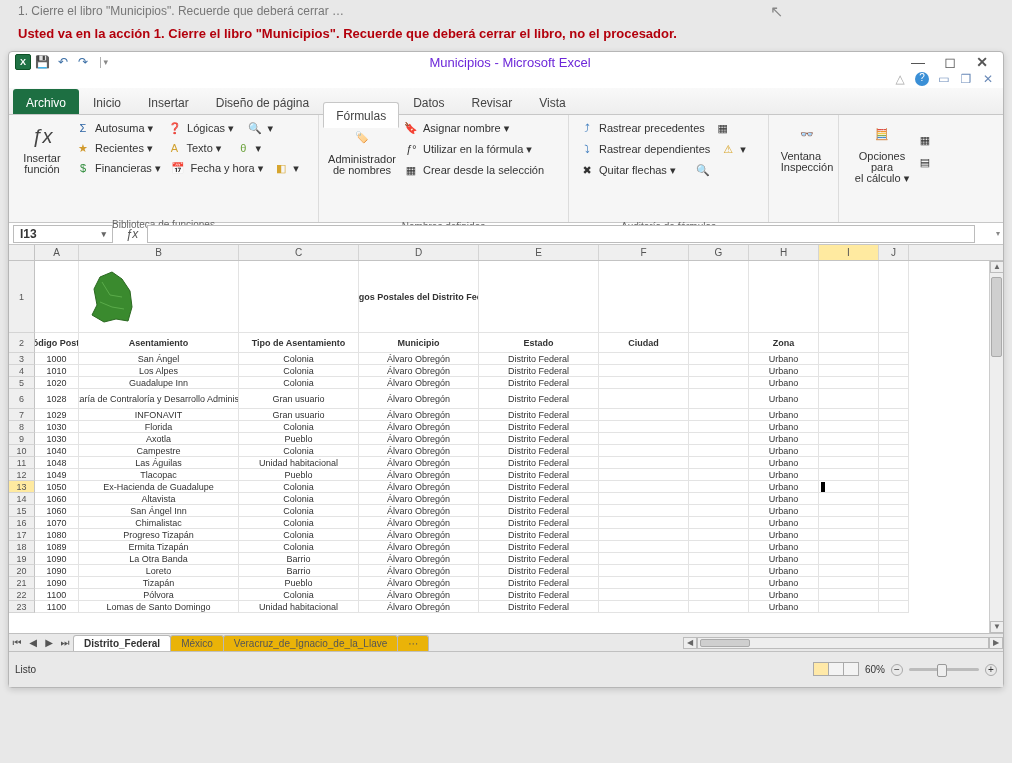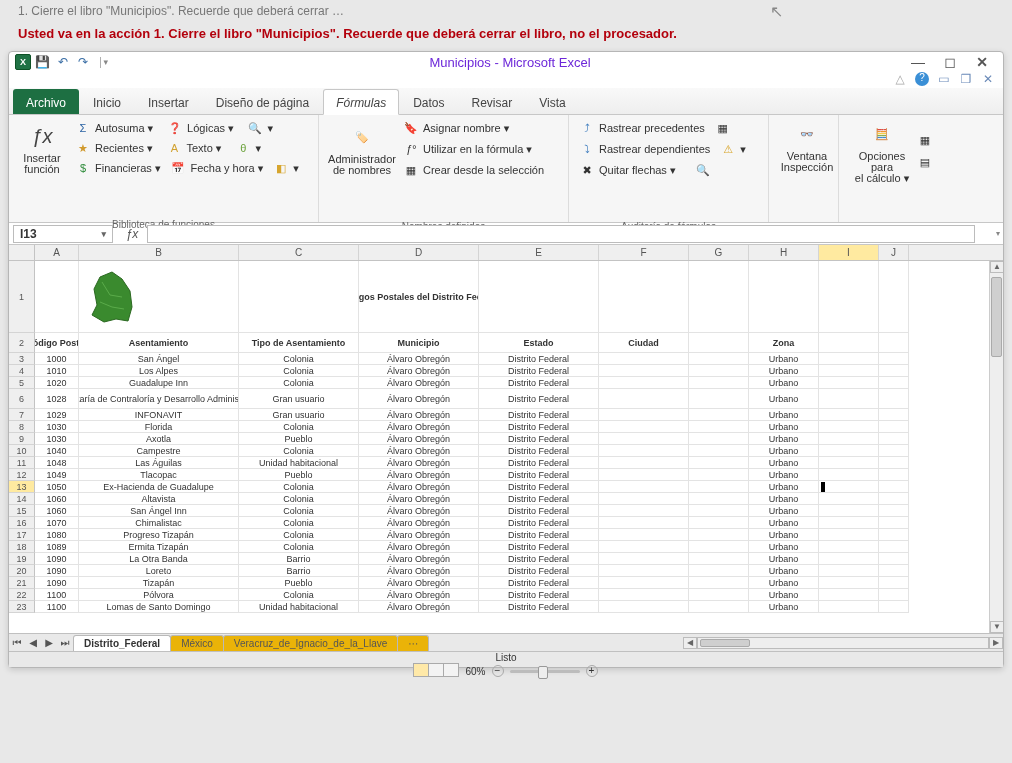--- a/index.html
+++ b/index.html
@@ -15,21 +15,21 @@
   .title { flex:1; text-align:center; font-size:13px; color:#6d28d9; }
   .winctl { display:flex; gap:14px; padding-right:6px; }
   .winctl span { font-size:14px; color:#555; width:18px; text-align:center; }
   .winctl .close { font-weight:bold; }
   .subline { display:flex; justify-content:flex-end; gap:8px; padding:0 8px 2px 0; color:#6a8ab8; font-size:12px; }
   .subline span { width:14px; text-align:center; }
   
   .tabs { display:flex; align-items:flex-end; padding:0 4px; background:linear-gradient(#f9f9f9,#eee); border-bottom:1px solid #c7c7c7; }
   .tab { padding:6px 12px 4px 12px; font-size:12px; color:#444; border:1px solid transparent; border-bottom:none; margin-right:1px; }
   .tab.file { background:#1d6f42; color:#fff; border-radius:3px 3px 0 0; }
-  .tab.active { background:#fff; border-color:#c7c7c7; border-bottom:1px solid #fff; position:relative; top:1px; border-radius:3px 3px 0 0;font-style:italic; }
+  .tab.active { background:#fff; border-color:#c7c7c7; border-bottom:1px solid #fff; position:relative; top:14px; border-radius:3px 3px 0 0; }
   
   .ribbon { display:flex; background:#f6f6f6; border-bottom:1px solid #c7c7c7; font-size:11px; height:108px; }
   .group { border-right:1px solid #dcdcdc; padding:4px 8px 2px 8px; display:flex; flex-direction:column; justify-content:space-between; }
   .glabel { text-align:center; color:#666; font-size:10px; padding-top:3px;margin-top:39px; }
   .big { display:flex; align-items:center; }
   .bigbtn { display:flex; flex-direction:column; align-items:center; width:50px; }
   .bigico { width:30px; height:30px; margin-bottom:2px; display:flex; align-items:center; justify-content:center; }
   .tinybtn { display:flex; align-items:center; gap:4px; padding:1px 2px; white-space:nowrap; }
   .ico16 { width:16px; height:16px; display:inline-flex; align-items:center; justify-content:center; }
   
@@ -57,21 +57,21 @@
   .colA{width:44px;min-width:44px;} .colB{width:160px;min-width:160px;} .colC{width:120px;min-width:120px;}
   .colD{width:120px;min-width:120px;} .colE{width:120px;min-width:120px;} .colF{width:90px;min-width:90px;}
   .colG{width:60px;min-width:60px;} .colH{width:70px;min-width:70px;} .colI{width:60px;min-width:60px;} .colJ{width:30px;min-width:30px;}
   .mapimg { width:60px; height:60px; }
   .cursorcell { border:2px solid #000; height:10px; margin:-1px; }
   
   .sheetbar { display:flex; align-items:center; background:#e9e9e9; border-top:1px solid #c0c0c0; height:18px; font-size:10px; }
   .navbtn { width:16px; text-align:center; color:#555; }
   .stab { padding:2px 10px; border:1px solid #b9b9b9; border-bottom:none; background:#fff; margin-right:-1px; border-radius:3px 3px 0 0; }
   .stab.inact { background:#eab308; color:#555; }
-  .status { display:flex; align-items:center; background:#e9e9e9; border-top:1px solid #c0c0c0; height:16px; font-size:10px; padding:0 6px; justify-content:space-between;flex-direction:column; }
+  .status { display:flex; align-items:center; background:#e9e9e9; border-top:1px solid #c0c0c0; height:36px; font-size:10px; padding:0 6px; justify-content:space-between; }
   .zoom { display:flex; align-items:center; gap:6px; }
   .vbtns span{ width:16px; height:14px; border:1px solid #aaa; display:inline-block; margin-left:-1px; background:#f3f3f3; }
   .vbtns span.on{ background:#ffe9a8; }
   .slider { width:70px; height:3px; background:#bcbcbc; position:relative; border-radius:2px; }
   .slider::after{ content:""; position:absolute; left:40%; top:-4px; width:8px; height:11px; background:#eee; border:1px solid #999; border-radius:2px; }
   .hscroll { height:14px; display:flex; align-items:center; margin-left:auto; width:320px; }
   .hscroll .track{ flex:1; height:12px; border:1px solid #bcbcbc; background:#eee; position:relative; }
   .hscroll .thumb{ position:absolute; left:2px; width:50px; height:8px; top:1px; background:#cfcfcf; border:1px solid #aaa; border-radius:2px; }
   .arr{ width:14px; height:12px; border:1px solid #bcbcbc; background:#eee; text-align:center; font-size:8px; line-height:10px; color:#666;}
   .vscroll { position:absolute; right:0; top:16px; bottom:0; width:14px; border-left:1px solid #ccc; background:#eee; display:flex; flex-direction:column; }
@@ -210,21 +210,21 @@
               <span class="ico16" style="margin-left:16px;color:#3a7abd;">🔍</span>
             </div>
         </div>
       </div>
       <div class="glabel">Auditoría de fórmulas</div>
     </div>
 
     <div class="group" style="width:70px;">
       <div class="bigbtn" style="width:60px;">
         <div class="bigico">👓</div>
-        <div style="text-align:center;line-height:11px;"><span>Ventana</span><br><span>Inspección</span></div>
+        <div style="line-height:11px;"><span>Ventana</span><br><span>Inspección</span></div>
       </div>
       <div class="glabel"></div>
     </div>
 
     <div class="group" style="width:120px;border-right:none;">
       <div class="big">
         <div class="bigbtn" style="width:70px;">
           <div class="bigico">🧮</div>
           <div style="text-align:center;line-height:11px;"><span>Opciones para</span><br><span>el cálculo ▾</span></div>
         </div>

